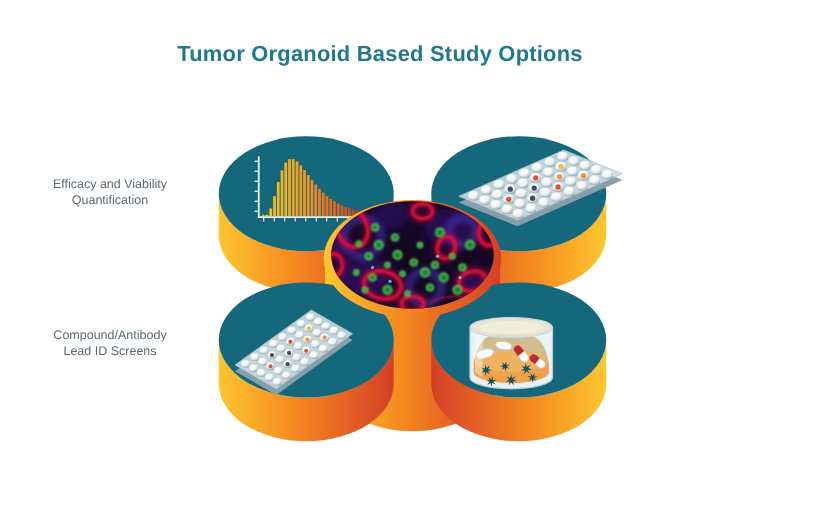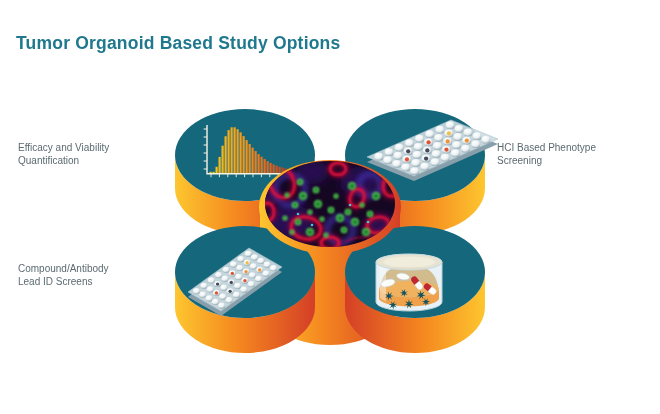--- a/index.html
+++ b/index.html
@@ -1,23 +1,23 @@
 <!DOCTYPE html>
 <html><head>
 <meta charset="utf-8">
 <style>
   html,body{margin:0;padding:0;background:#ffffff;}
   .stage{position:relative;width:660px;height:414px;background:var(--bg,#ffffff);overflow:hidden;
          font-family:"Liberation Sans", sans-serif;}
   #scene{position:absolute;left:0;top:0;}
-  .title{position:absolute;top:33px;left:0;width:608px;text-align:left;
-         font-size:17.5px;font-weight:600;letter-spacing:.2px;color:var(--title,#20788e);margin-left:16px;}
+  .title{position:absolute;top:33px;left:0;width:608px;text-align:center;
+         font-size:17.5px;font-weight:600;letter-spacing:.2px;color:var(--title,#20788e);}
   .lbl{position:absolute;font-size:10px;line-height:13px;color:var(--label,#5b6a71);
        white-space:pre-line;}
-  .lbl.r{text-align:left;}
+  .lbl.r{text-align:center;}
 </style>
 </head>
 <body>
 
 <div class="stage" style="--bg: #ffffff; --title: #20788e; --label: #5b6a71;">
   <svg id="scene" width="660" height="414" viewBox="0 0 660 414">
       <defs>
  <linearGradient id="gLR" x1="0" y1="0" x2="1" y2="0">
    <stop offset="0" stop-color="#fdc62f"></stop>
    <stop offset="0.45" stop-color="#f5871f"></stop>
@@ -384,17 +384,15 @@
         <circle cx="366" cy="232" r="3.4" fill="#1e8030" stroke="#5ae055" stroke-width="1.1" filter="url(#b1)"></circle>
         <circle cx="312" cy="225" r="1.3" fill="#3ec8de"></circle>
         <circle cx="350" cy="205" r="1.3" fill="#3ec8de"></circle>
         <circle cx="298" cy="214" r="1.3" fill="#3ec8de"></circle>
         <circle cx="368" cy="222" r="1.3" fill="#3ec8de"></circle>
       </g>
     </svg>
   <div class="title">Tumor Organoid Based Study Options</div>
   <div class="lbl r" style="left:18px;top:141px;width:140px">Efficacy and Viability
 Quantification</div>
-  <div class="lbl" style="left:497px;top:141px;width:152px">HCI Based Phenotype
-Screening</div>
   <div class="lbl r" style="left:18px;top:262px;width:140px">Compound/Antibody
 Lead ID Screens</div>
 </div>
 
 </body></html>

